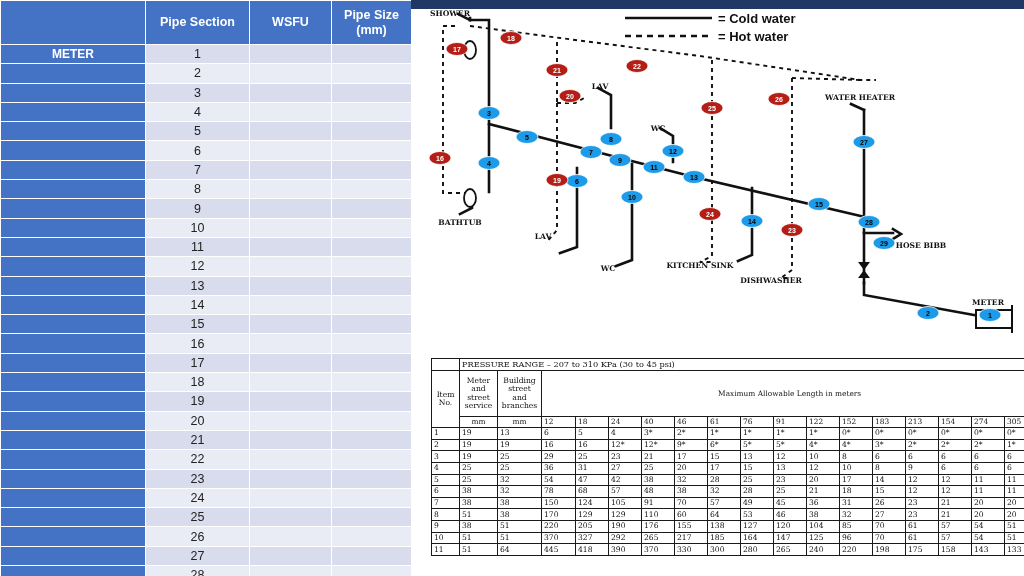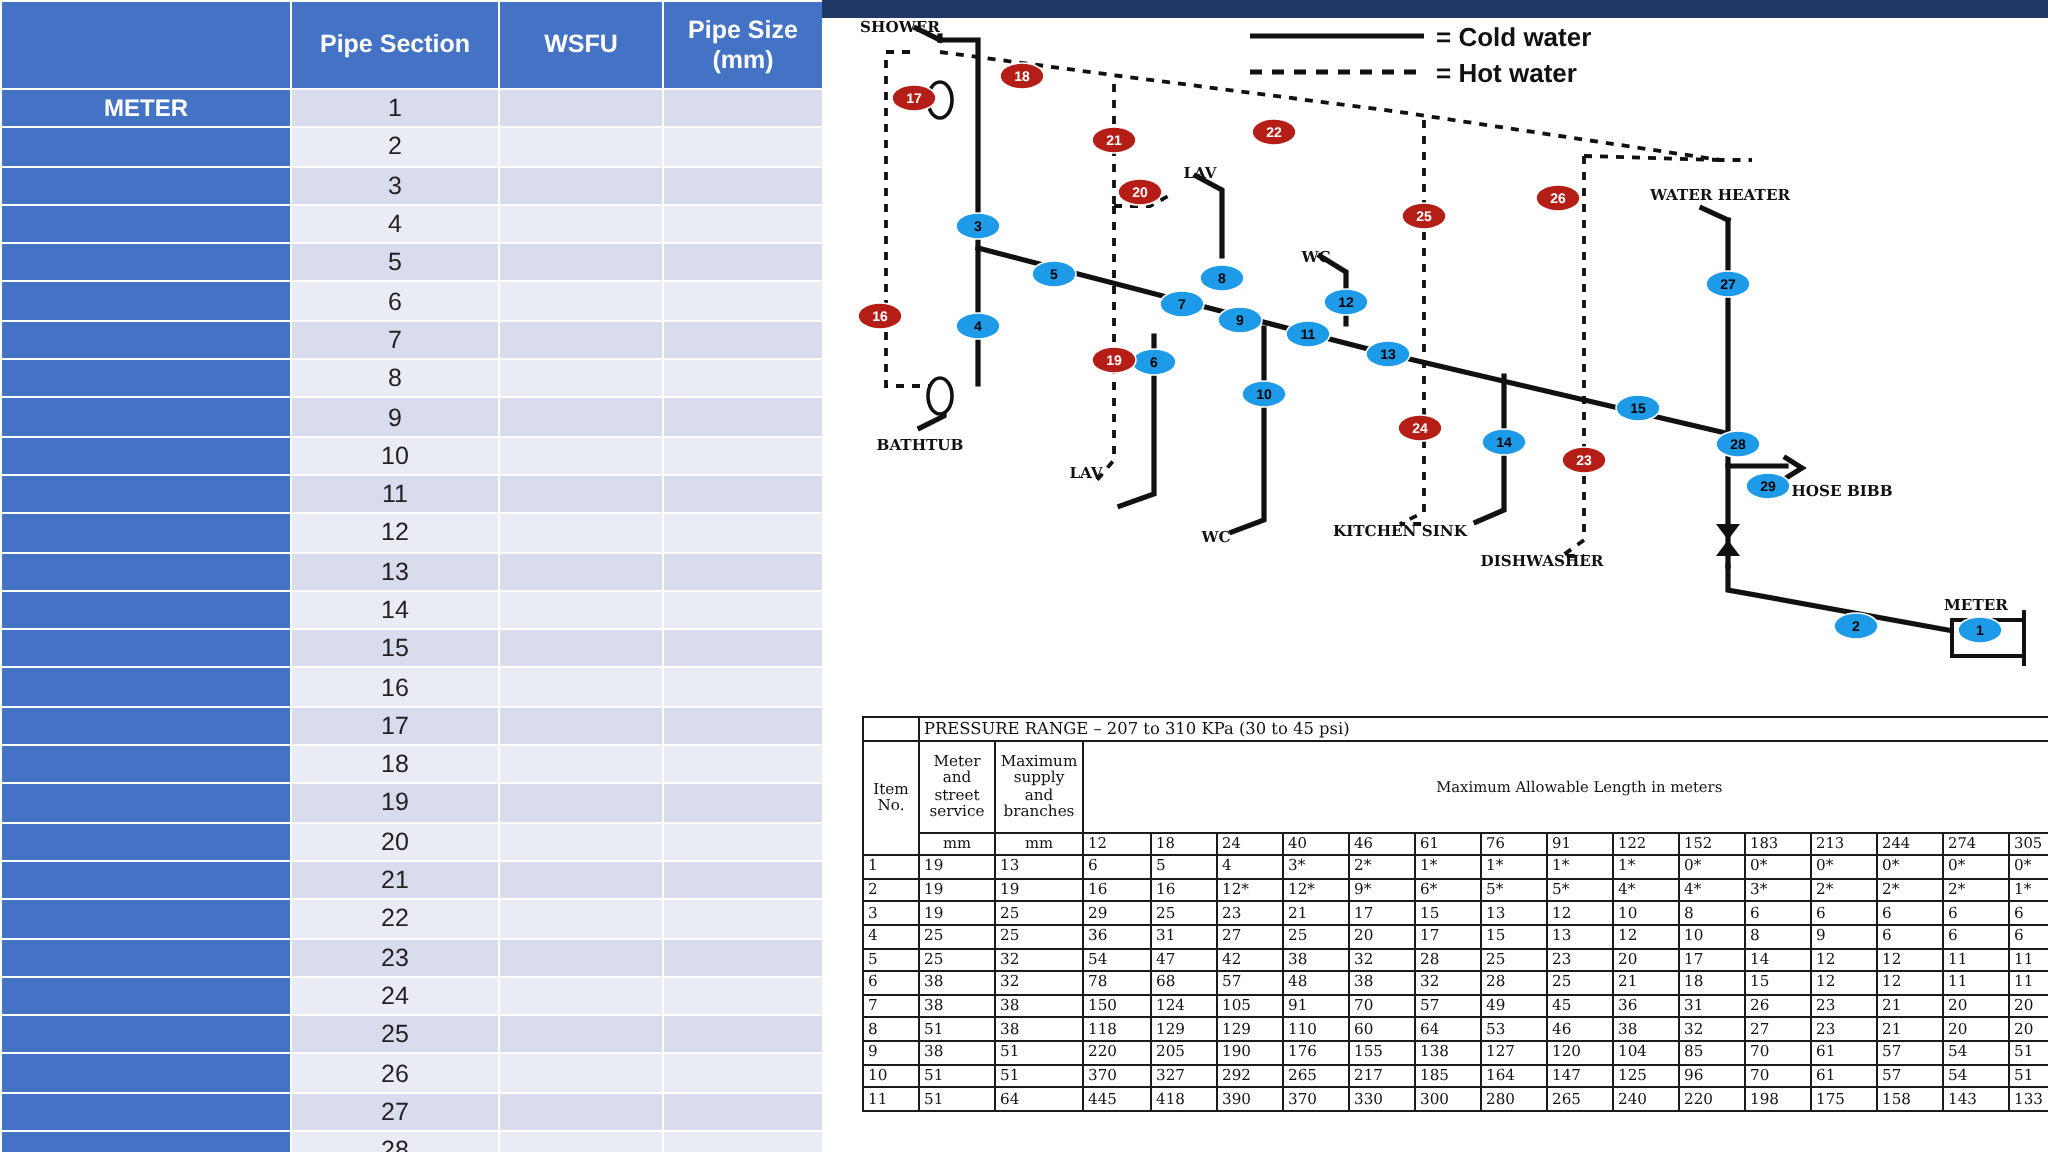--- a/index.html
+++ b/index.html
@@ -509,39 +509,39 @@
           <col style="width:33px">
       </colgroup>
       <tbody>
         <tr>
           <td style="border-right:1px solid #1a1a1a"></td>
           <td class="prange" colspan="17">PRESSURE RANGE – 207 to 310 KPa (30 to 45 psi)</td>
         </tr>
         <tr>
           <td class="vhead" rowspan="2">Item No.</td>
           <td class="vhead">Meter and street service</td>
-          <td class="vhead">Maximum supply and branches</td>
+          <td class="vhead">Building street and branches</td>
           <td class="c" colspan="15" style="vertical-align:middle">Maximum Allowable Length in meters</td>
         </tr>
         <tr id="fix-unit-row">
           <td class="c">mm</td>
           <td class="c">mm</td>
         <td>12</td>
             <td>18</td>
             <td>24</td>
             <td>40</td>
             <td>46</td>
             <td>61</td>
             <td>76</td>
             <td>91</td>
             <td>122</td>
             <td>152</td>
             <td>183</td>
             <td>213</td>
-            <td>244</td>
+            <td>154</td>
             <td>274</td>
             <td>305</td>
           </tr>
 
       <tr>
             <td class="num">1</td>
             <td class="num">19</td>
             <td class="num">13</td>
             <td class="num">6</td>
             <td class="num">5</td>
@@ -676,21 +676,21 @@
             <td class="num">26</td>
             <td class="num">23</td>
             <td class="num">21</td>
             <td class="num">20</td>
             <td class="num">20</td>
           </tr>
           <tr>
             <td class="num">8</td>
             <td class="num">51</td>
             <td class="num">38</td>
-            <td class="num">118</td>
+            <td class="num">170</td>
             <td class="num">129</td>
             <td class="num">129</td>
             <td class="num">110</td>
             <td class="num">60</td>
             <td class="num">64</td>
             <td class="num">53</td>
             <td class="num">46</td>
             <td class="num">38</td>
             <td class="num">32</td>
             <td class="num">27</td>

